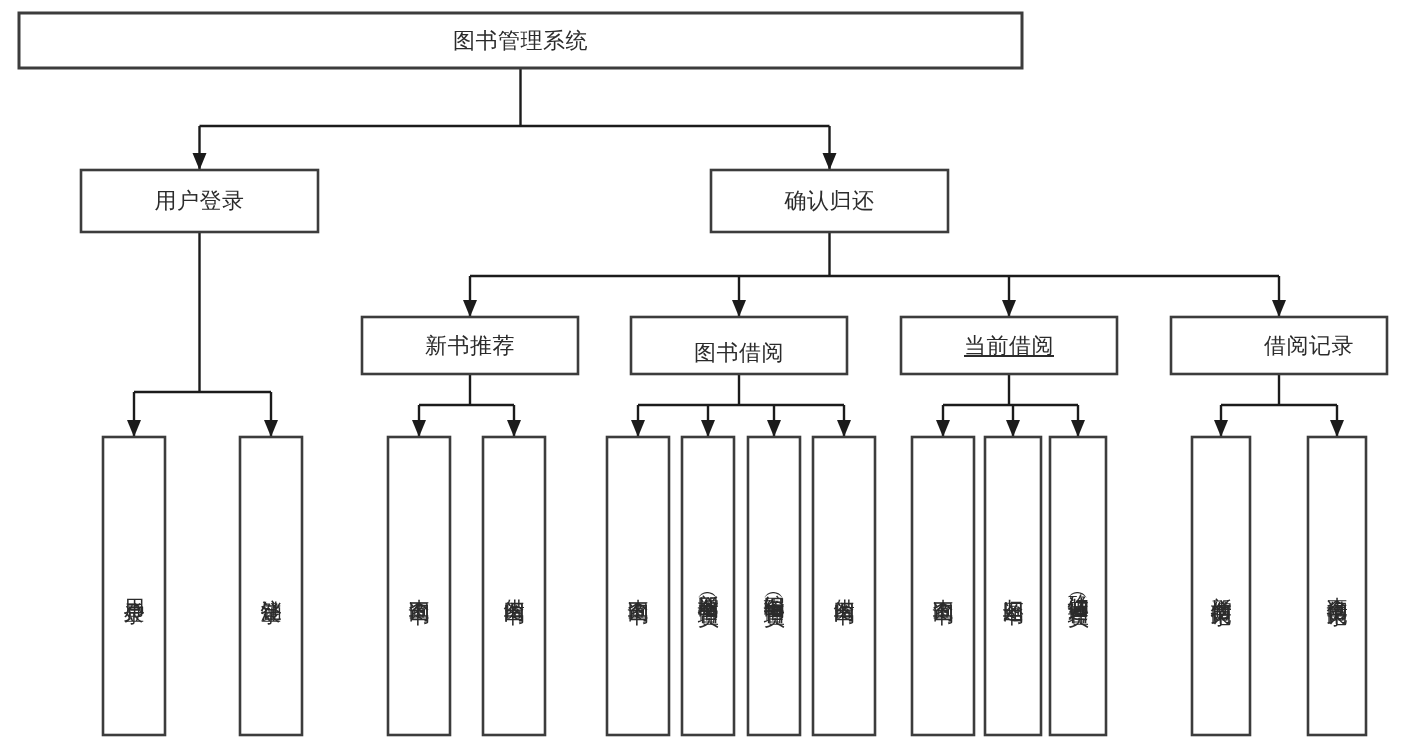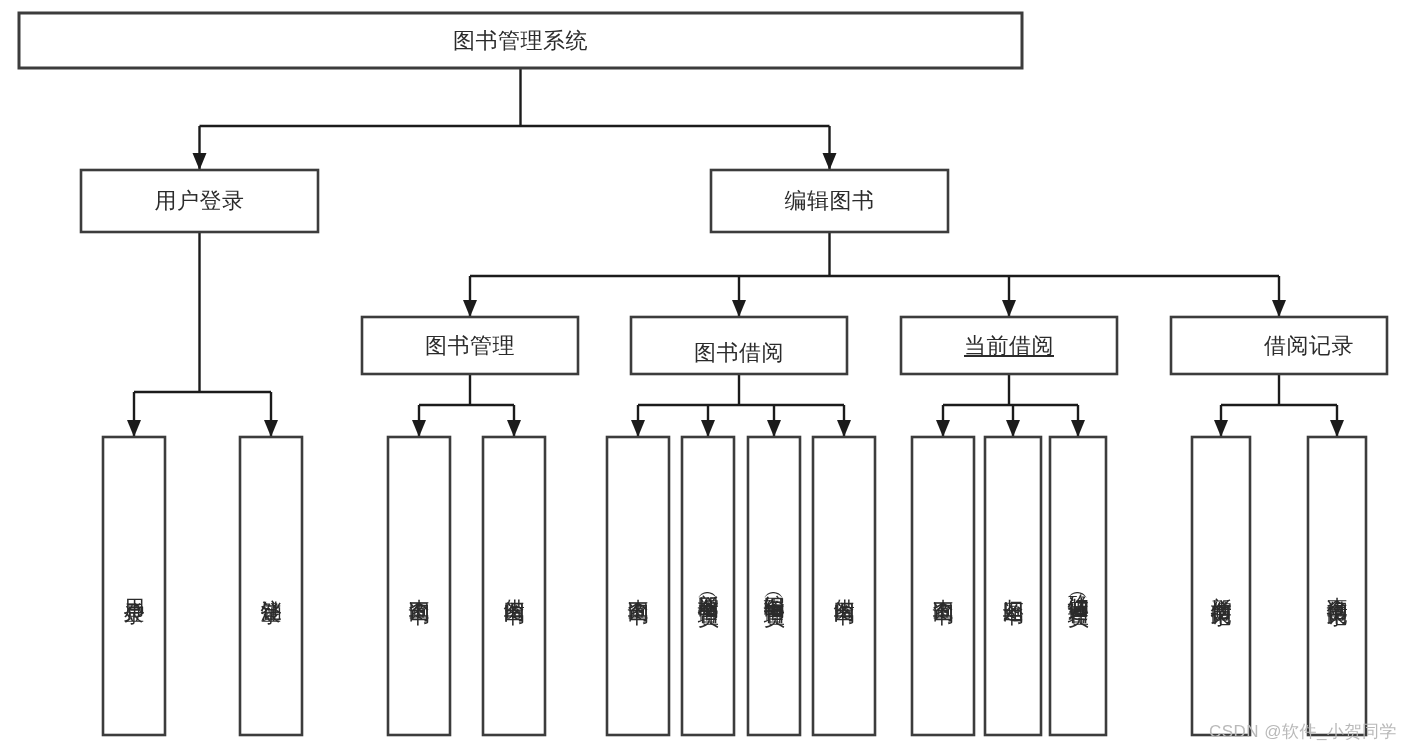--- a/index.html
+++ b/index.html
@@ -128,22 +128,22 @@
         <rect x="912" y="437" width="62" height="298" class="node-box leaf"></rect>
         <rect x="985" y="437" width="56" height="298" class="node-box leaf"></rect>
         <rect x="1050" y="437" width="56" height="298" class="node-box leaf"></rect>
         <rect x="1192" y="437" width="58" height="298" class="node-box leaf"></rect>
         <rect x="1308" y="437" width="58" height="298" class="node-box leaf"></rect>
       </g>
   </svg>
   <div id="labels">
       <div class="label-h" style="left: 19px; top: 13px; width: 1003px; height: 55px;">图书管理系统</div>
       <div class="label-h" style="left: 81px; top: 170px; width: 237px; height: 62px;">用户登录</div>
-      <div class="label-h" style="left: 711px; top: 170px; width: 237px; height: 62px;">编辑图书</div>
-      <div class="label-h" style="left: 362px; top: 317px; width: 216px; height: 57px;">图书管理</div>
+      <div class="label-h" style="left: 711px; top: 170px; width: 237px; height: 62px;">确认归还</div>
+      <div class="label-h" style="left: 362px; top: 317px; width: 216px; height: 57px;">新书推荐</div>
       <div class="label-h" style="left: 631px; top: 317px; width: 216px; height: 71px;">图书借阅</div>
       <div class="label-h" style="left: 901px; top: 317px; width: 216px; height: 57px; text-decoration: underline;">当前借阅</div>
       <div class="label-h" style="left: 1171px; top: 317px; width: 216px; height: 57px; padding-left: 30px;">借阅记录</div>
       <div class="label-v" style="left: 103px; top: 437px; width: 62px; height: 298px;">用户登录</div>
       <div class="label-v" style="left: 240px; top: 437px; width: 62px; height: 298px;">注销登录</div>
       <div class="label-v" style="left: 388px; top: 437px; width: 62px; height: 298px;">查询图书</div>
       <div class="label-v" style="left: 483px; top: 437px; width: 62px; height: 298px;">借阅图书</div>
       <div class="label-v" style="left: 607px; top: 437px; width: 62px; height: 298px;">查询图书</div>
       <div class="label-v" style="left: 682px; top: 437px; width: 52px; height: 298px;">新增图书（管理员）</div>
       <div class="label-v" style="left: 748px; top: 437px; width: 52px; height: 298px;">编辑图书（管理员）</div>
@@ -167,14 +167,13 @@
       <div class="hit" title="查询图书" style="left: 607px; top: 437px; width: 62px; height: 298px;"></div>
       <div class="hit" title="新增图书（管理员）" style="left: 682px; top: 437px; width: 52px; height: 298px;"></div>
       <div class="hit" title="编辑图书（管理员）" style="left: 748px; top: 437px; width: 52px; height: 298px;"></div>
       <div class="hit" title="借阅图书" style="left: 813px; top: 437px; width: 62px; height: 298px;"></div>
       <div class="hit" title="查询图书" style="left: 912px; top: 437px; width: 62px; height: 298px;"></div>
       <div class="hit" title="归还图书" style="left: 985px; top: 437px; width: 56px; height: 298px;"></div>
       <div class="hit" title="确认归还（管理员）" style="left: 1050px; top: 437px; width: 56px; height: 298px;"></div>
       <div class="hit" title="新增借阅记录" style="left: 1192px; top: 437px; width: 58px; height: 298px;"></div>
       <div class="hit" title="查询借阅记录" style="left: 1308px; top: 437px; width: 58px; height: 298px;"></div>
     </div>
-  <div class="watermark">CSDN @软件_小贺同学</div>
 </div>
 
 </body></html>

